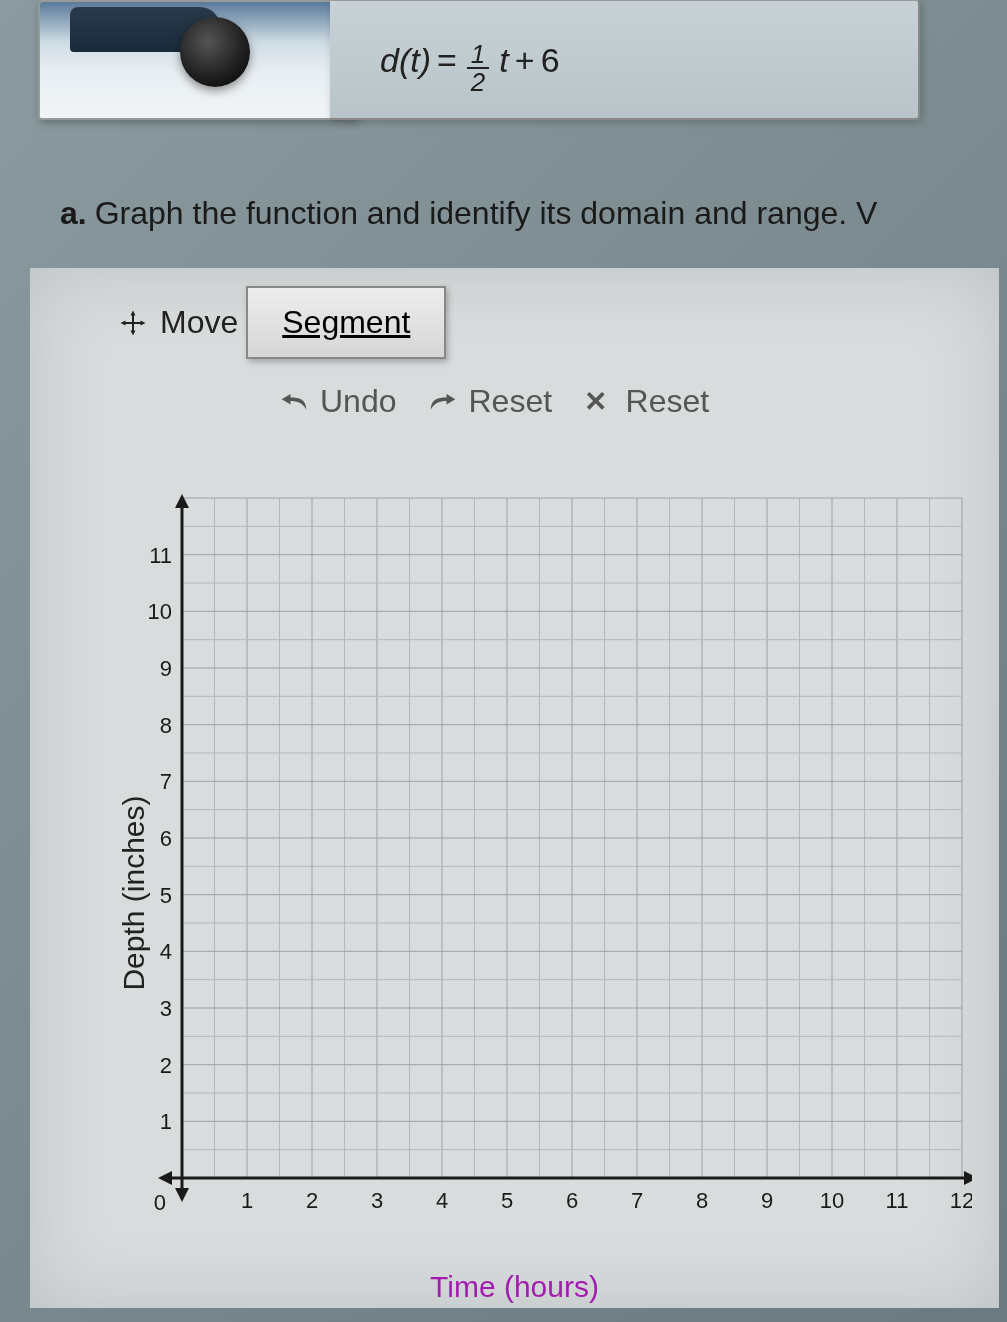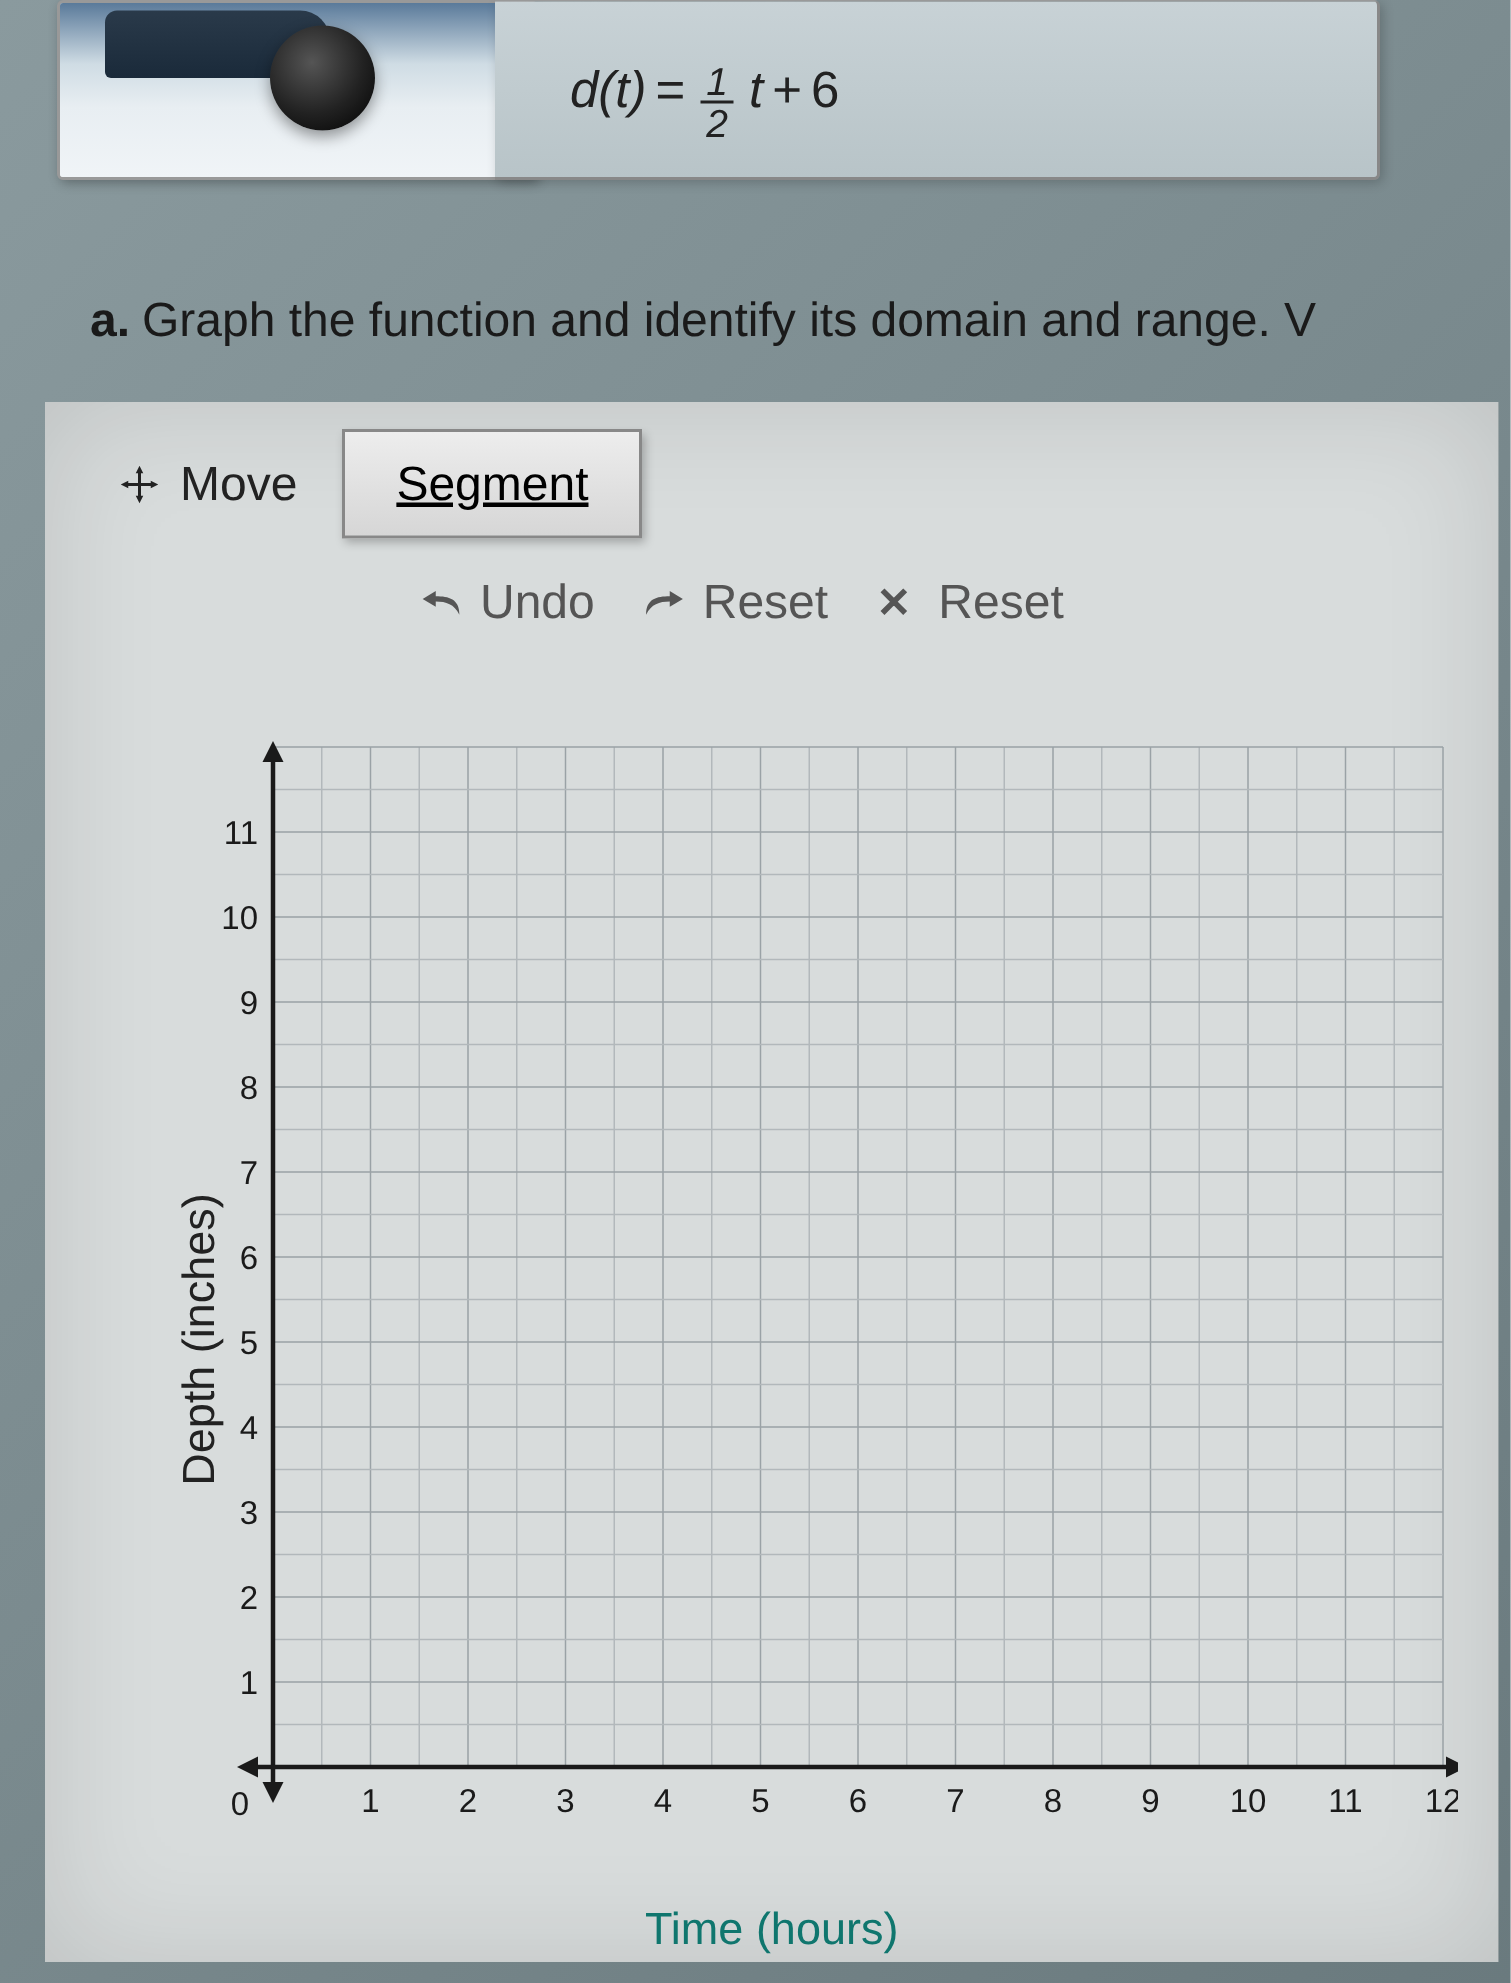--- a/index.html
+++ b/index.html
@@ -69,22 +69,23 @@
     }
     .q-label { font-weight: bold; margin-right: 8px; }
     .tool-panel {
       position: absolute;
       top: 268px; left: 30px; right: 8px;
       height: 1040px;
       background: #d8dcdc;
       box-shadow: inset 0 0 80px rgba(0,0,0,.12);
     }
     .toolbar-row1 {
-      display: flex; align-items: center; gap: 22px;
+      display: flex; align-items: center; 
       padding: 18px 40px 14px 40px;
+      margin-left: 40px;
     }
     .move-btn {
       display: flex; align-items: center; gap: 12px;
       font-size: 32px; color: #222;
       background: transparent; border: none;
       cursor: pointer;
       padding: 6px 8px;
     }
     .move-icon {
       width: 30px; height: 30px; position: relative;
@@ -122,21 +123,21 @@
       color: #222;
       transform: translateY(-50%) rotate(-90deg);
       transform-origin: center;
       white-space: nowrap;
     }
     .xlabel {
       position: absolute;
       left: 0; right: 0; bottom: 4px;
       text-align: center;
       font-size: 30px;
-      color: #0f766e;
+      color: #a21caf;
     }
     .plot {
       position: absolute;
       left: 112px; top: 10px;
       width: 830px; height: 740px;
     }
     .grid line { stroke: #b2b8bb; stroke-width: 1; }
     .grid line.maj { stroke: #9aa2a6; }
     .axis line { stroke: #1a1a1a; stroke-width: 3; }
     .axis polygon { fill: #1a1a1a; }

